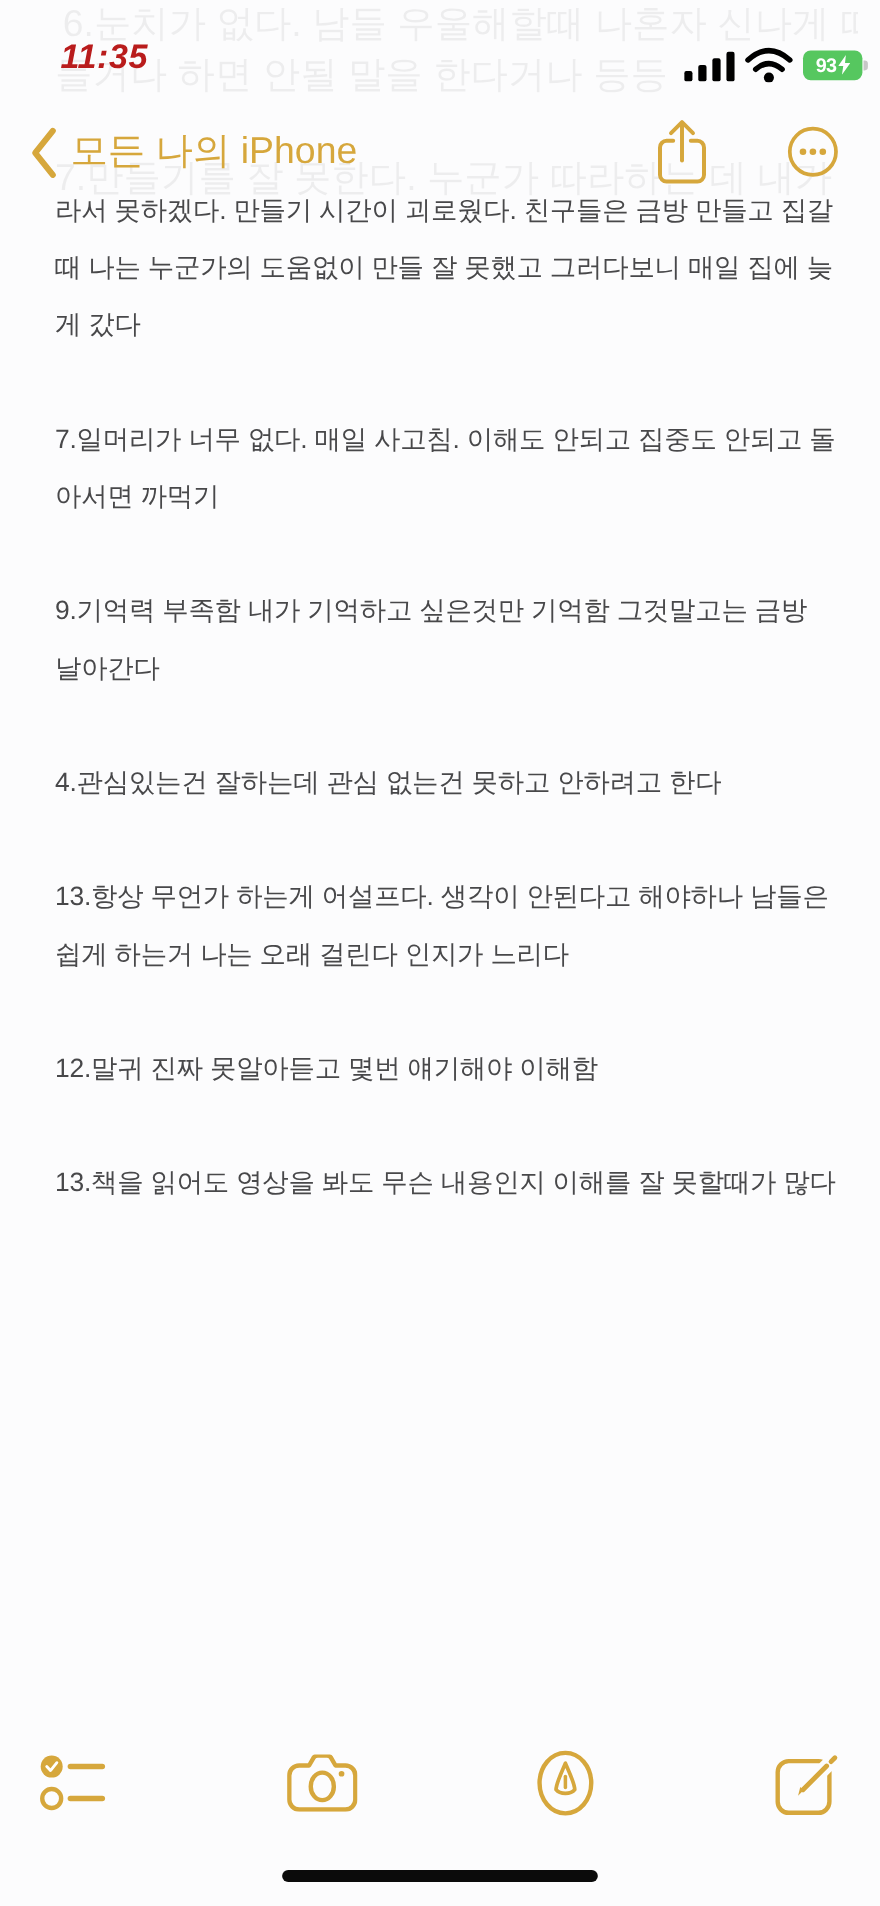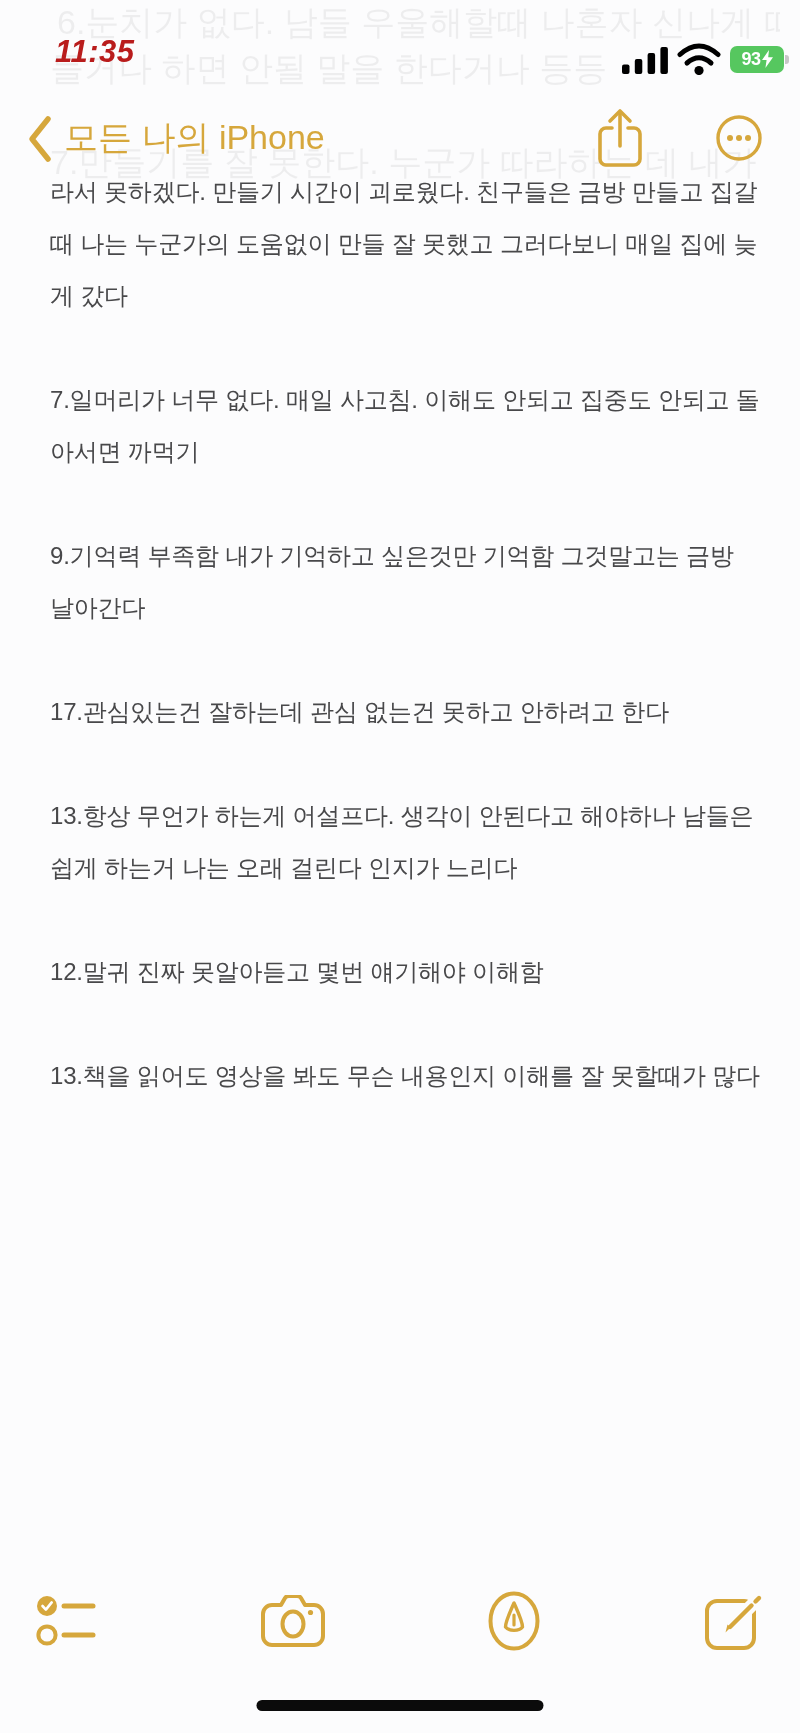--- a/index.html
+++ b/index.html
@@ -140,21 +140,21 @@
           </svg>
         </span>
       </button>
     </div>
   </div>
 
   <div class="note-content">
     <p>라서 못하겠다. 만들기 시간이 괴로웠다. 친구들은 금방 만들고 집갈때 나는 누군가의 도움없이 만들 잘 못했고 그러다보니 매일 집에 늦게 갔다</p>
     <p>7.일머리가 너무 없다. 매일 사고침. 이해도 안되고 집중도 안되고 돌아서면 까먹기</p>
     <p>9.기억력 부족함 내가 기억하고 싶은것만 기억함 그것말고는 금방 날아간다</p>
-    <p>17.관심있는건 잘하는데 관심 없는건 못하고 안하려고 한다</p>
+    <p>4.관심있는건 잘하는데 관심 없는건 못하고 안하려고 한다</p>
     <p>13.항상 무언가 하는게 어설프다. 생각이 안된다고 해야하나 남들은 쉽게 하는거 나는 오래 걸린다 인지가 느리다</p>
     <p>12.말귀 진짜 못알아듣고 몇번 얘기해야 이해함</p>
     <p>13.책을 읽어도 영상을 봐도 무슨 내용인지 이해를 잘 못할때가 많다</p>
   </div>
 
   <div class="toolbar">
     <button class="icon-button">
       <span>
         <svg width="62" height="56" viewBox="0 0 62 56">
           <circle cx="11" cy="13" r="10" fill="#D6A73C"></circle>

